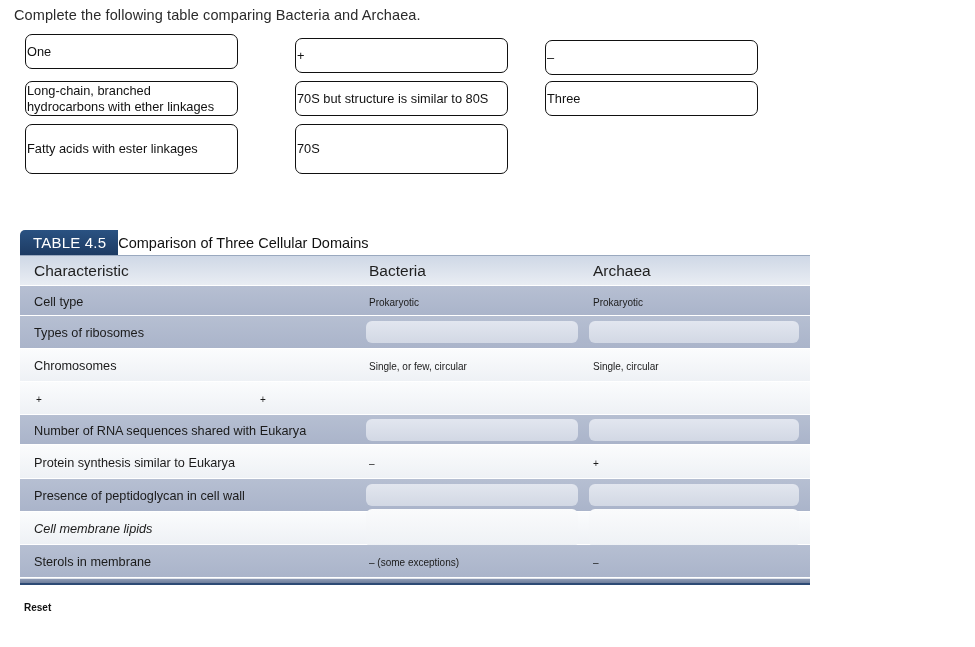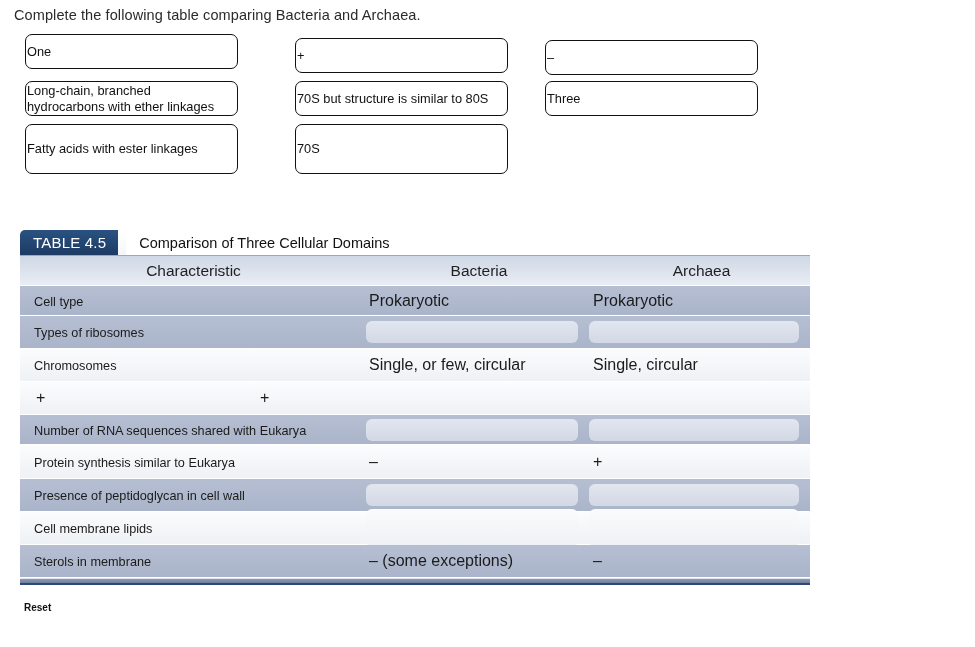--- a/index.html
+++ b/index.html
@@ -75,57 +75,54 @@
     font-weight: 400;
     letter-spacing: .2px;
     display: flex; align-items: center;
     padding: 0 12px 0 13px;
     border-radius: 5px 0 0 0;
     white-space: nowrap;
   }
   .tbl-title {
     flex: 1;
     display: flex; align-items: center;
-    padding-left: 13px;
     font-size: 14.5px;
     color: #111;
     background: #fff;
-    margin-left: 8px;
   }
 
   .row {
     position: relative;
     display: flex;
     align-items: center;
     width: 100%;
     border-bottom: 1px solid #ffffff;
   }
   .row .c-char { width: 333px; padding-left: 14px; flex: none; }
   .row .c-bact { width: 236px; padding-left: 16px; flex: none; }
   .row .c-arch { width: 221px; padding-left: 4px; flex: none; }
 
   .row.head {
     height: 30px;
     background: linear-gradient(#cfd8e6, #e9edf3);
     font-size: 15.5px;
     color: #1f1f1f;
-    text-align: center;
   }
   .row.head .c-bact { padding-left: 16px; }
 
   .row.dark  { background: linear-gradient(#b6bfd2, #aab4ca); }
   .row.light { background: linear-gradient(#fbfcfd, #eef1f5); }
 
   .row.h30 { height: 30px; }
   .row.h33 { height: 33px; }
   .row.h34 { height: 34px; }
-  .row.h48 { height: 33px; }
+  .row.h48 { height: 33px; font-style: italic; }
 
   .row .txt { font-size: 12.7px; color: #1b1b1b; }
-  .row .val { font-size: 16px; color: #1b1b1b; }
+  .row .val { font-size: 10px; color: #1b1b1b; }
 
   
   .dz {
     border-radius: 6px;
     background: linear-gradient(#e2e6ef, #d2d8e4);
   }
   .dz.tall {
     background: linear-gradient(#fafbfc, #eef1f5);
   }
   .row .c-bact.dzwrap, .row .c-arch.dzwrap { padding-left: 0; }

